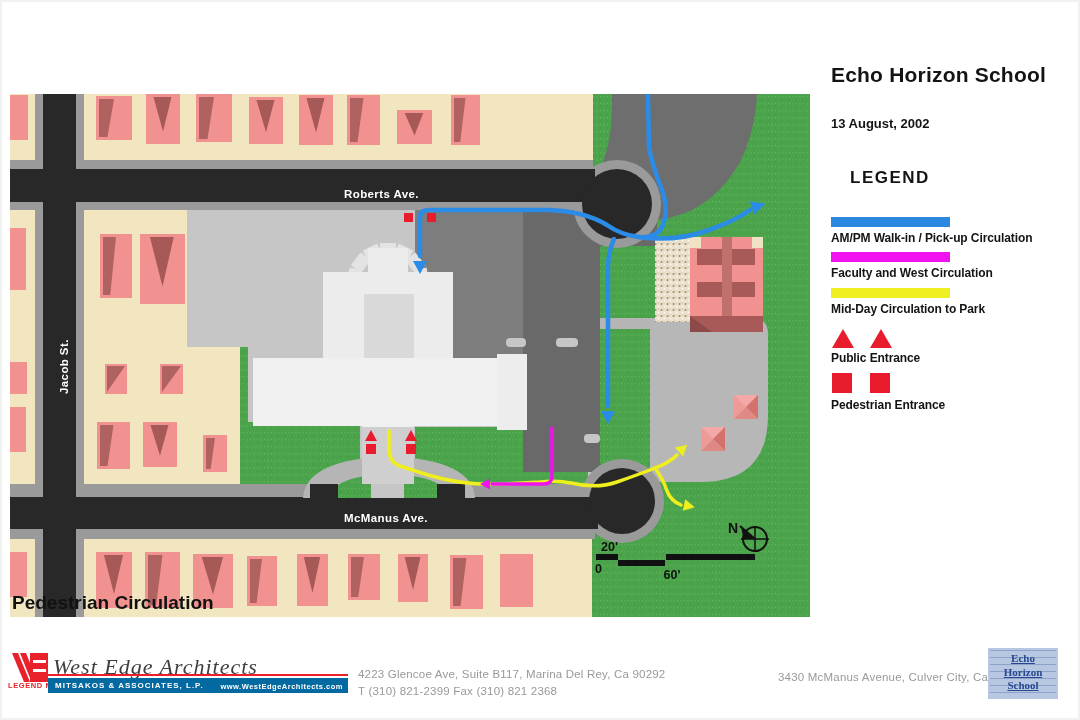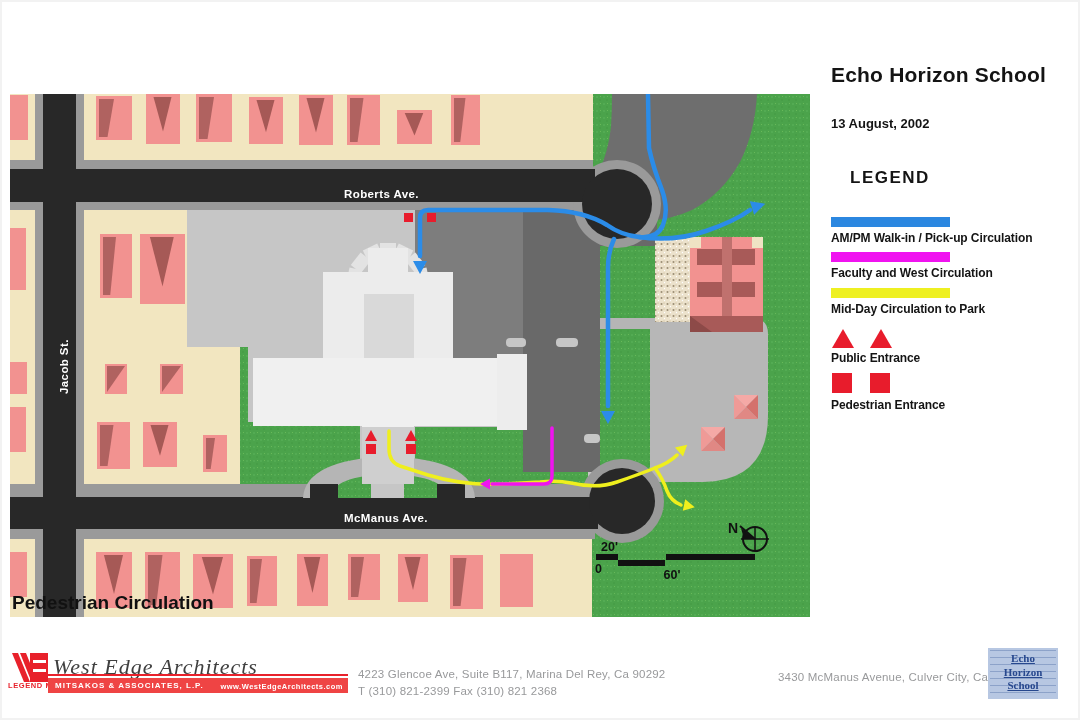--- a/index.html
+++ b/index.html
@@ -12,21 +12,21 @@
   .p-date{position:absolute;left:0;top:54px;font-size:13px;font-weight:bold;}
   .p-legend-h{position:absolute;left:0;top:106px;font-size:17px;font-weight:bold;letter-spacing:1.5px;margin-left:19px;}
   .swatch-bar{position:absolute;left:0;width:119px;height:10px;}
   .leg-label{position:absolute;left:0;font-size:12px;font-weight:bold;white-space:nowrap;letter-spacing:-.1px;}
   .tri{position:absolute;width:0;height:0;border-left:11px solid transparent;border-right:11px solid transparent;border-bottom:19px solid #e81c2c;}
   .sq{position:absolute;width:20px;height:20px;background:#e81c2c;}
   
   .caption{position:absolute;left:12px;top:592px;font-size:19px;font-weight:bold;color:#111;}
   
   .f-rule{position:absolute;left:48px;top:674px;width:300px;height:2px;background:#e8212b;}
-  .f-bar{position:absolute;left:48px;top:678px;width:300px;height:15px;background:#ef4444;color:#fff;}
+  .f-bar{position:absolute;left:48px;top:678px;width:300px;height:15px;background:#0369a1;color:#fff;}
   .f-bar .l{position:absolute;left:7px;top:3px;font-size:8px;font-weight:bold;letter-spacing:1px;}
   .f-bar .r{position:absolute;right:5px;top:4px;font-size:7.5px;font-weight:bold;letter-spacing:.5px;}
   .f-peter{position:absolute;left:8px;top:681px;font-size:7.5px;font-weight:bold;color:#e8212b;letter-spacing:.6px;}
   .f-firm{position:absolute;left:53px;top:654px;font-family:"Liberation Serif","DejaVu Serif",serif;
           font-style:italic;font-size:22px;color:#3f3f3f;letter-spacing:1px;white-space:nowrap;}
   .f-gray{position:absolute;color:#98999b;font-size:11.5px;letter-spacing:.2px;white-space:nowrap;}
   .ehs-logo{position:absolute;left:988px;top:648px;width:70px;height:51px;background:#b7c7e2;overflow:hidden;}
   .ehs-stripes{position:absolute;inset:2px;background:repeating-linear-gradient(180deg,rgba(42,77,143,.30) 0 1.5px,transparent 1.5px 7px);}
   .ehs-text{position:relative;text-align:center;font-family:"Liberation Serif","DejaVu Serif",serif;
             font-weight:bold;font-size:11px;line-height:13.5px;color:#27488e;padding-top:4px;}

